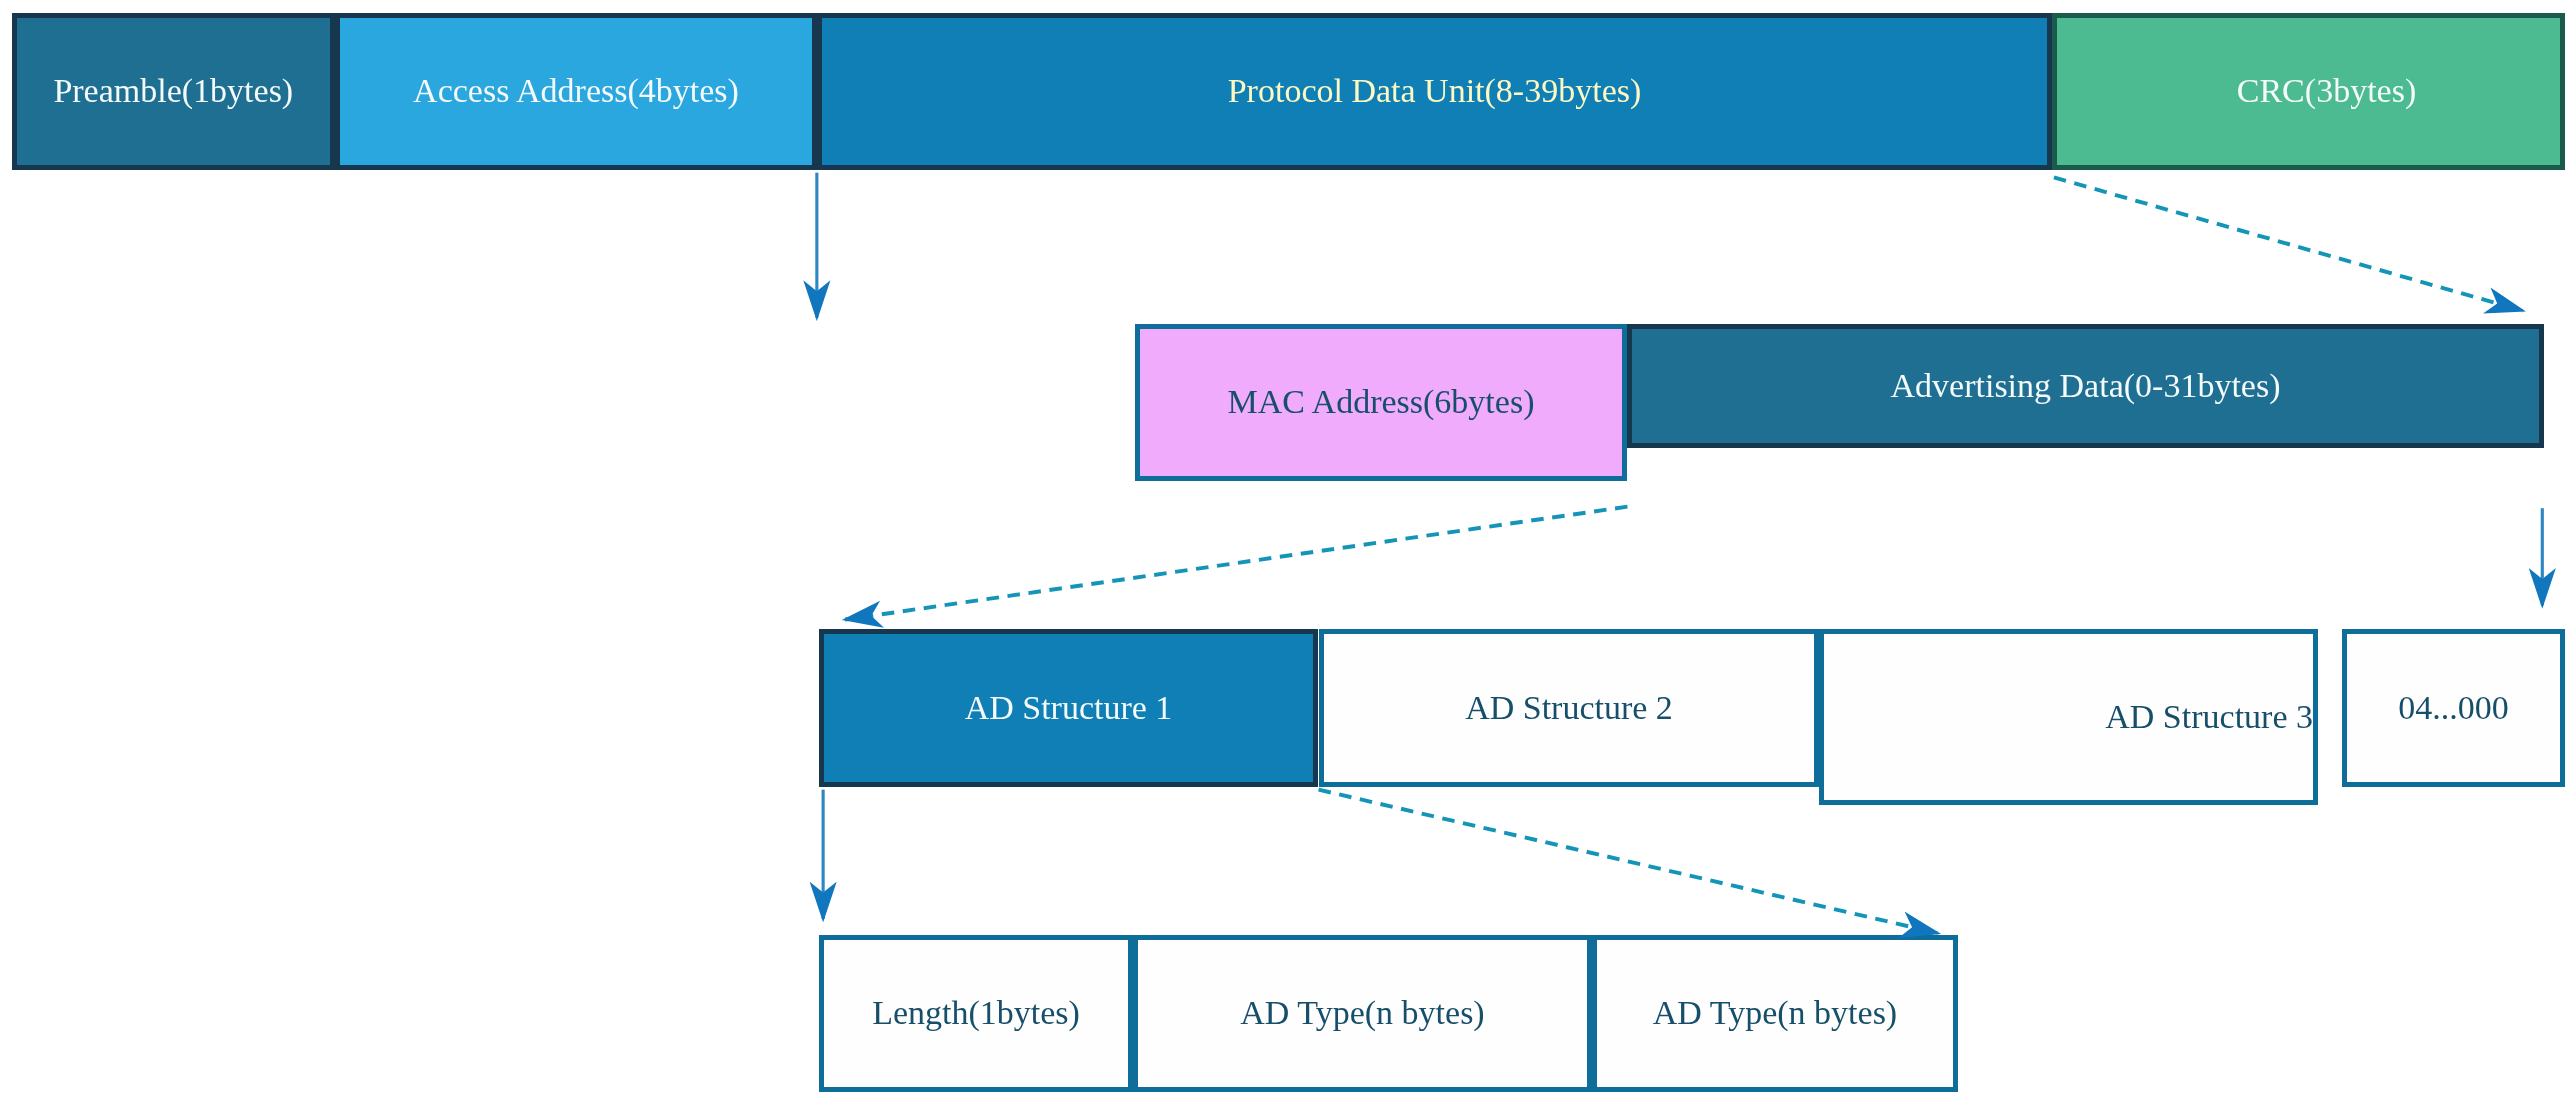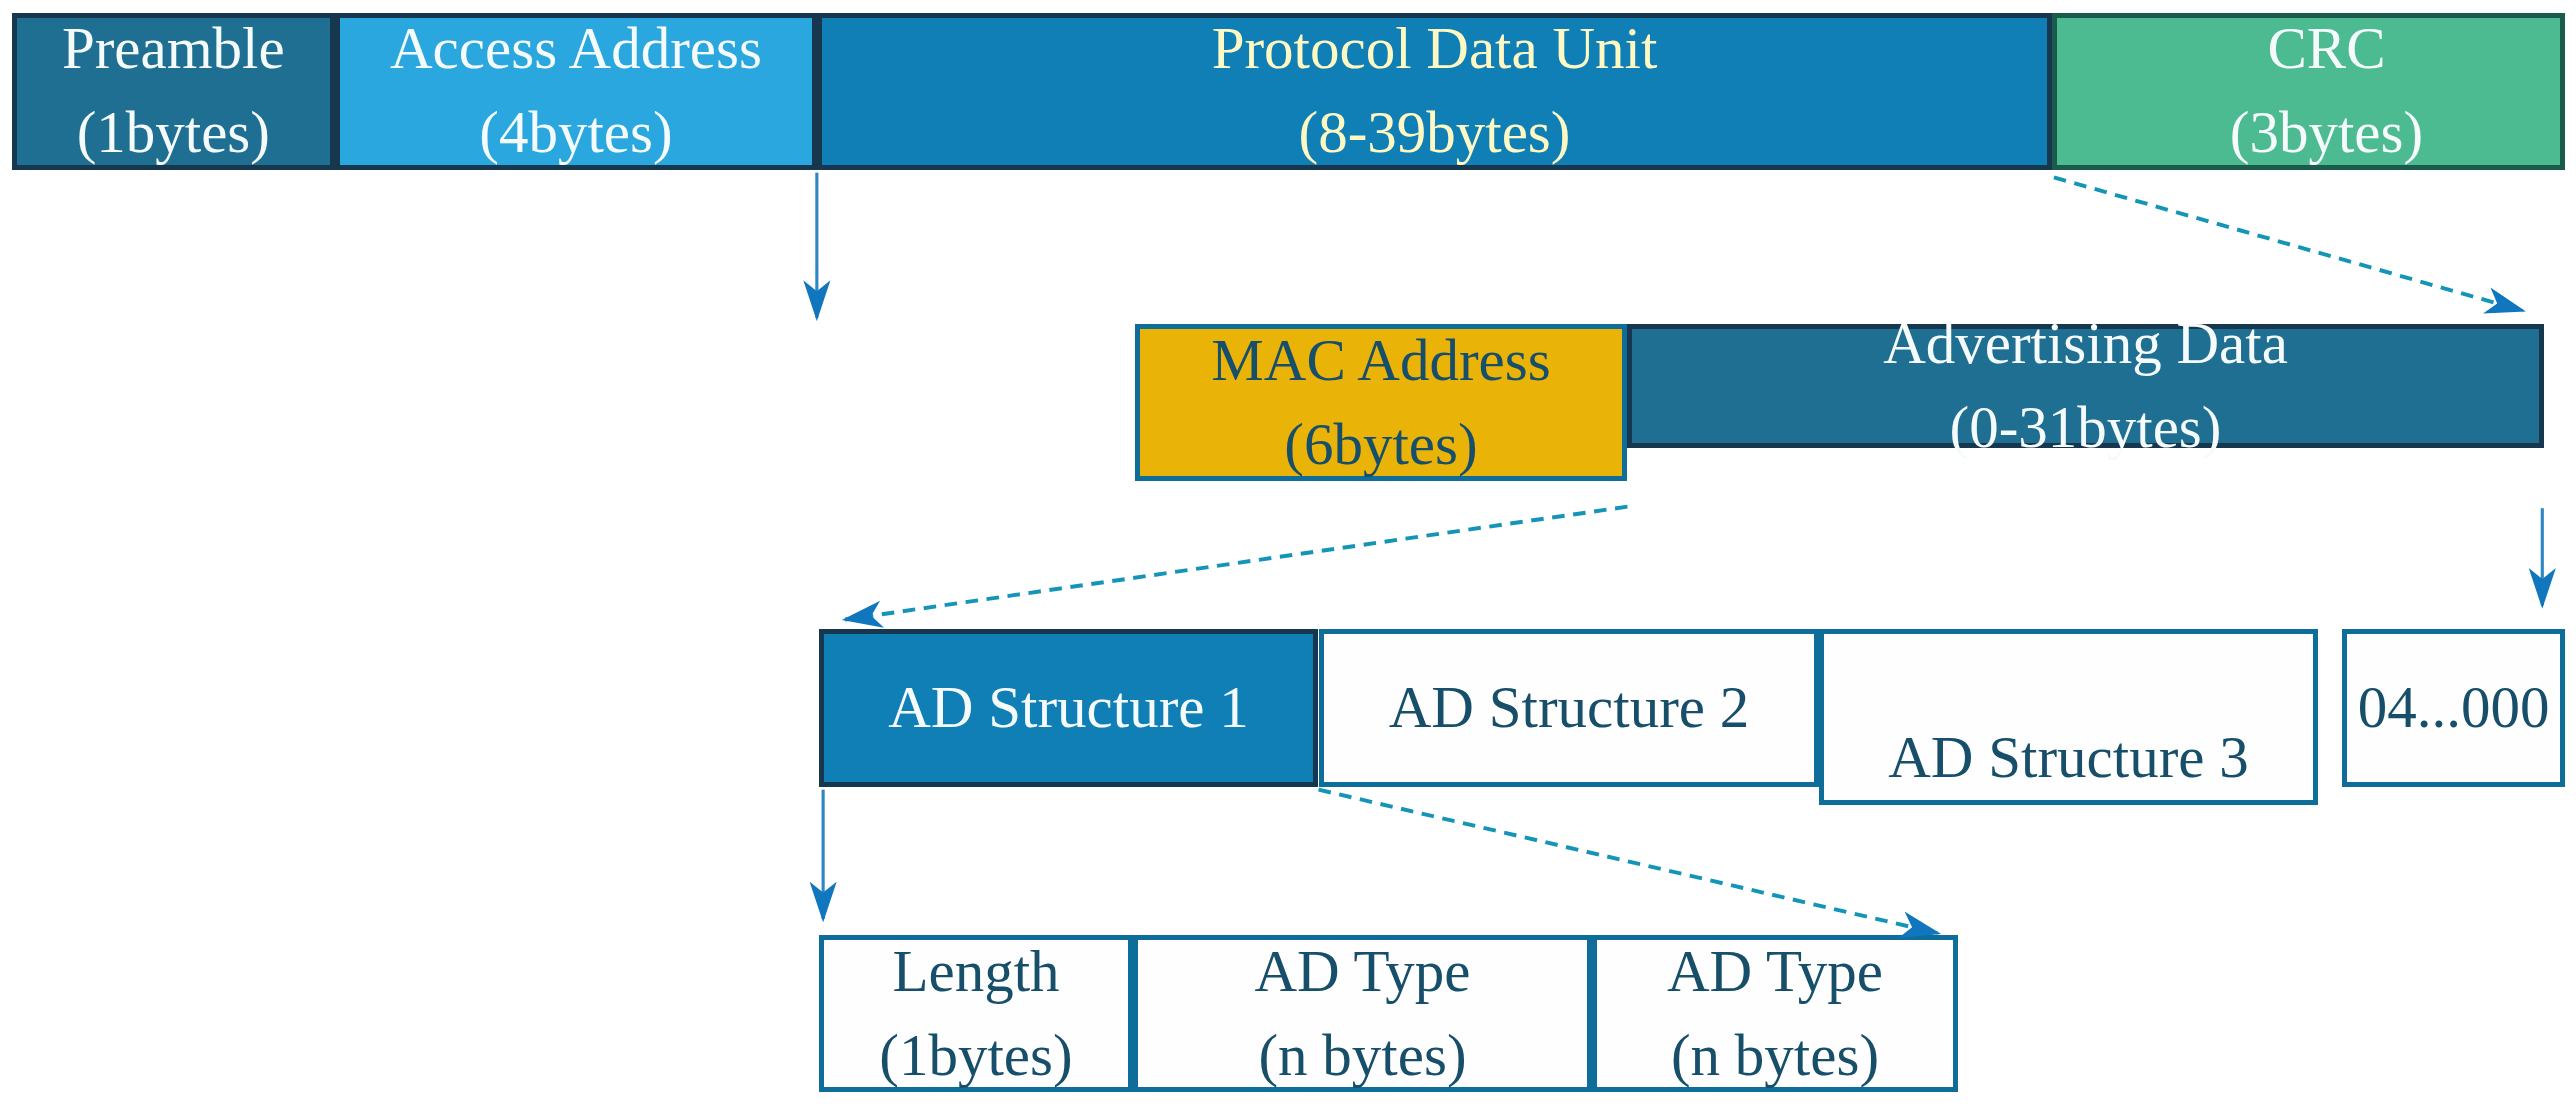--- a/index.html
+++ b/index.html
@@ -6,40 +6,40 @@
   .canvas{
     position:relative;
     width:2576px;height:1116px;
     background:#ffffff;
     font-family:"Liberation Serif", serif;
     overflow:hidden;
   }
   .box{
     position:absolute;
     box-sizing:border-box;
-    display:flex;flex-direction:column;
+    display:flex;flex-direction:row;
     align-items:center;justify-content:center;
     text-align:center;
-    font-size:59px;line-height:1.42;
+    font-size:34px;line-height:1.42;
   }
   .box .lbl, .box .sz{display:block;white-space:nowrap;}
   
   .b-preamble{left:11.8px;top:12.5px;width:323px;height:157px;
     background:#1F6F92;border:5.5px solid #16374E;color:#F5FAFB;}
   .b-access{left:335px;top:12.5px;width:482px;height:157px;
     background:#2AA7DF;border:5.5px solid #16374E;color:#F5FAFB;}
   .b-pdu{left:817px;top:12.5px;width:1235px;height:157px;
     background:#0F7FB6;border:5.5px solid #16374E;color:#fef9c3;text-align:right;}
   .b-crc{left:2052px;top:12.5px;width:513px;height:157px;
     background:#4CBB91;border:5.5px solid #1A5B4C;color:#F5FAFB;padding-left:36px;}
   
   .b-header{left:819px;top:324px;width:316px;height:157px;
     background:#FEFEFE;border:5.5px solid #0E6D99;color:#174F6B;}
   .b-mac{left:1135px;top:324px;width:492px;height:157px;
-    background:#eab308;border:5.5px solid #0E6D99;color:#174F6B;}
+    background:#f0abfc;border:5.5px solid #0E6D99;color:#174F6B;}
   .b-advdata{left:1627px;top:324px;width:917px;height:124px;
     background:#1F6F92;border:5.5px solid #16374E;color:#F5FAFB;}
   
   .b-ad1{left:819px;top:629px;width:499px;height:158px;
     background:#0F7FB6;border:5.5px solid #16374E;color:#F5FAFB;}
   .b-ad2{left:1319px;top:629px;width:500px;height:158px;
     background:#FEFEFE;border:5.5px solid #0E6D99;color:#174F6B;}
   .b-ad3{left:1819px;top:629px;width:499px;height:176px;
     background:#FEFEFE;border:5.5px solid #0E6D99;color:#174F6B;justify-content:flex-end;}
   .b-zeros{left:2342px;top:629px;width:223px;height:158px;

